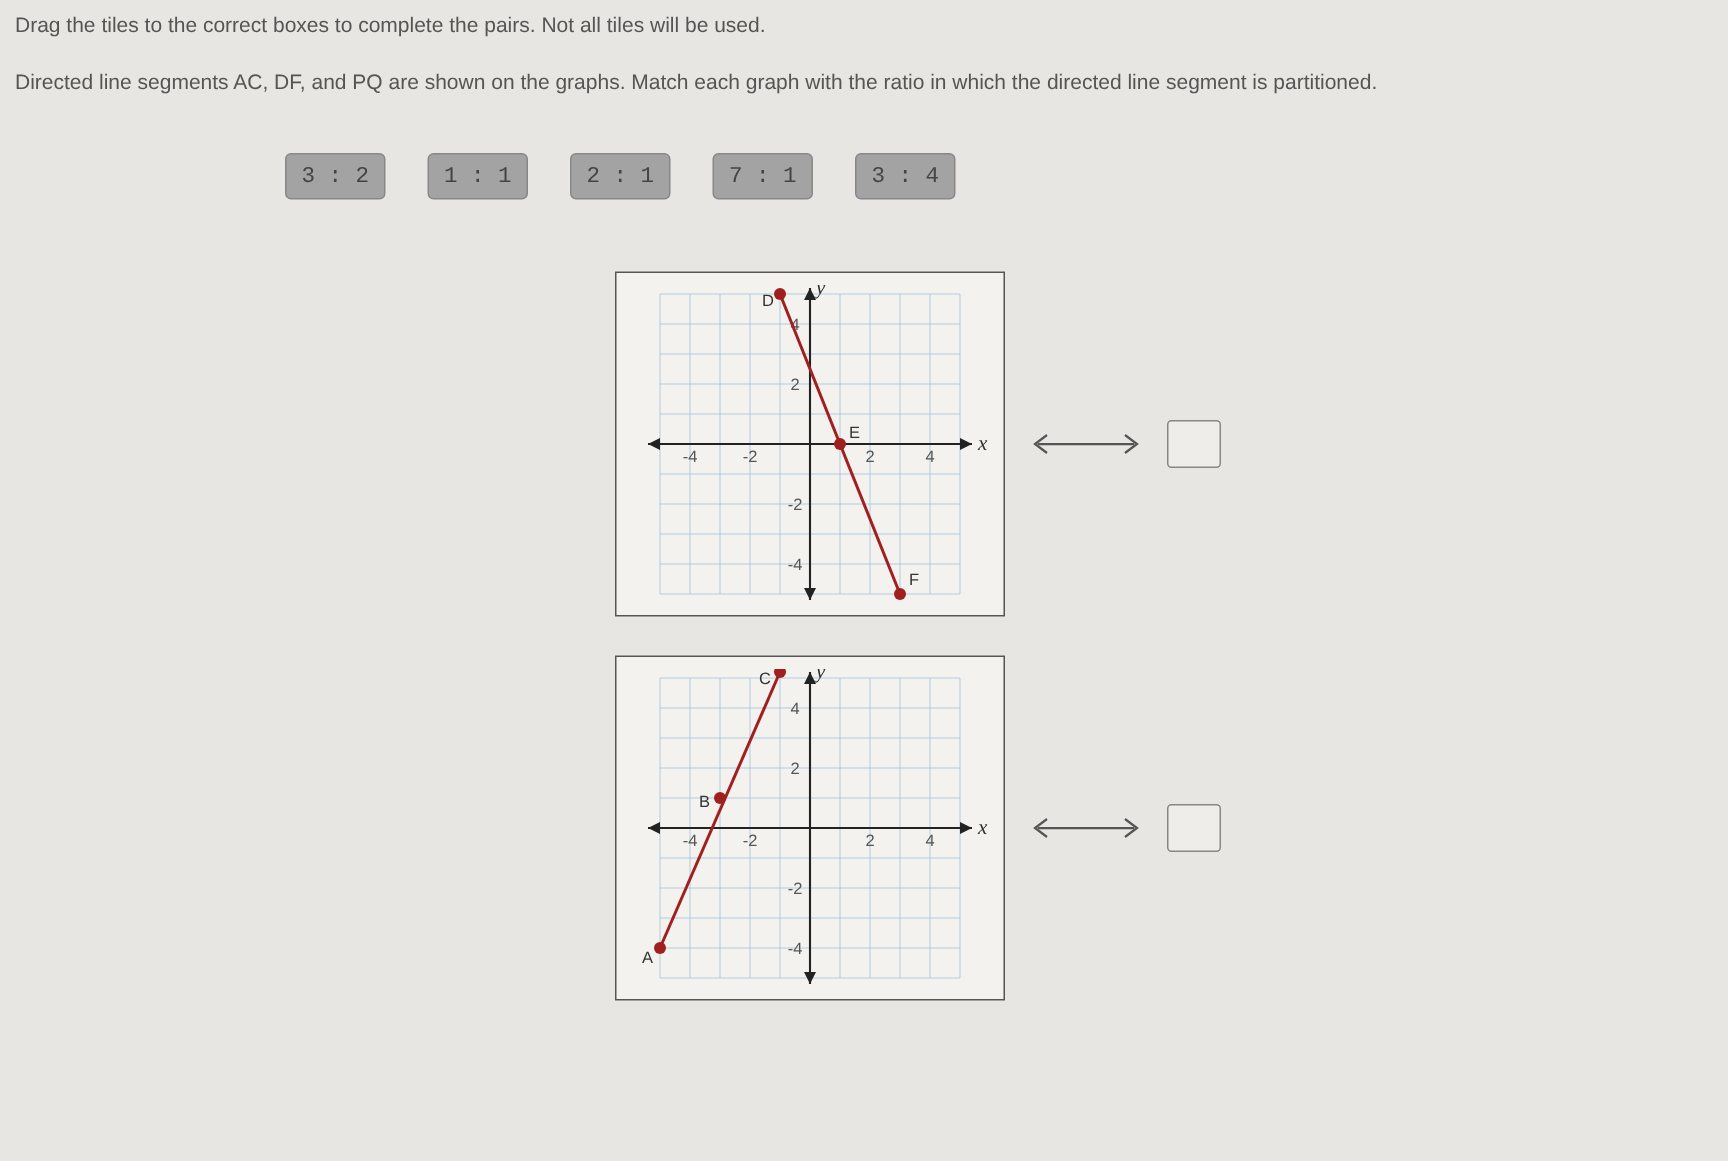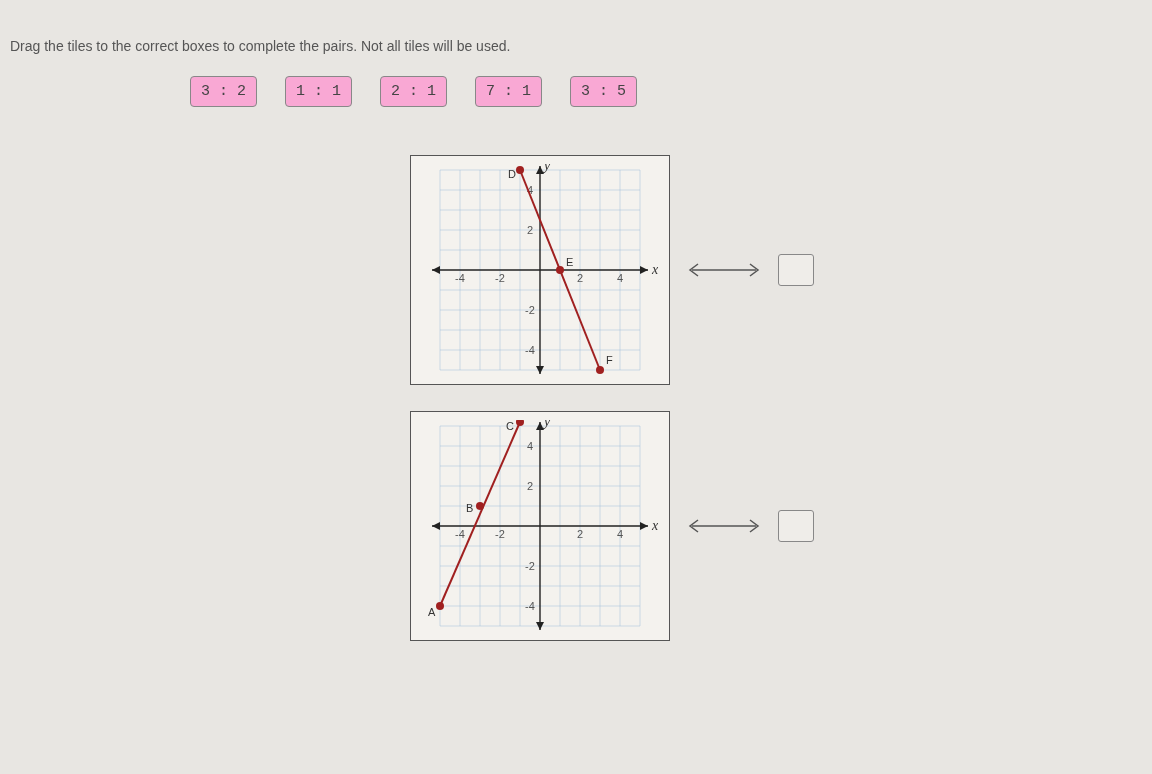--- a/index.html
+++ b/index.html
@@ -7,42 +7,41 @@
     font-family: Arial, Helvetica, sans-serif;
     background: #e8e6e2;
     color: #4a4a4a;
     width: 1152px;
     height: 774px;
     overflow: hidden;
     position: relative;
   }
   .content {
     padding: 8px 10px;
-    margin-top: 30px;
   }
   .instruction {
     font-size: 14px;
     color: #555;
     margin-bottom: 22px;
   }
   .description {
     font-size: 14px;
     color: #555;
     margin-bottom: 40px;
   }
   .tiles-row {
     display: flex;
     gap: 28px;
     margin-left: 180px;
     margin-bottom: 48px;
   }
   .tile {
     border: 1px solid #888;
     border-radius: 4px;
-    background: #f9a8d4;
+    background: #a3a3a3;
     padding: 6px 10px;
     font-family: "Courier New", monospace;
     font-size: 15px;
     color: #444;
     cursor: grab;
     min-width: 44px;
     text-align: center;
   }
   .graphs-col {
     margin-left: 400px;
@@ -84,27 +83,28 @@
   .grid       { stroke: #4a88c7; stroke-width: 0.5; opacity: 0.5; }
   .axis       { stroke: #222; stroke-width: 1.4; }
   .seg        { stroke: #a02020; stroke-width: 2; }
   .pt         { fill: #a02020; }
 </style>
 </head>
 <body>
 
 <div class="content">
   <p class="instruction">Drag the tiles to the correct boxes to complete the pairs. Not all tiles will be used.</p>
+  <p class="description">Directed line segments AC, DF, and PQ are shown on the graphs. Match each graph with the ratio in which the directed line segment is partitioned.</p>
 
   <div class="tiles-row">
     <div class="tile">3 : 2</div>
     <div class="tile">1 : 1</div>
     <div class="tile">2 : 1</div>
     <div class="tile">7 : 1</div>
-    <div class="tile">3 : 5</div>
+    <div class="tile">3 : 4</div>
   </div>
 
   <div class="graphs-col">
 
     <div class="graph-row">
       <div class="graph-frame">
         <svg width="240" height="212" viewBox="0 0 240 212">
           <g transform="translate(120,106)">
 
             <g class="grid">

